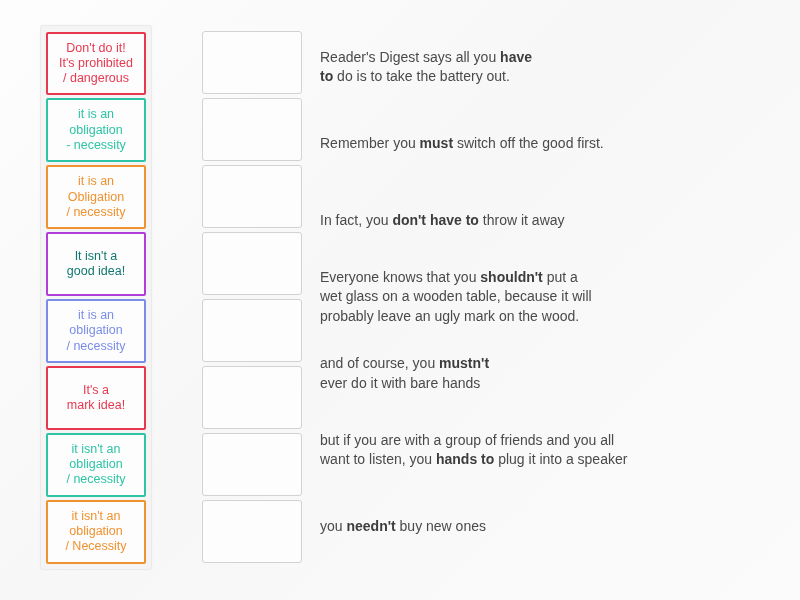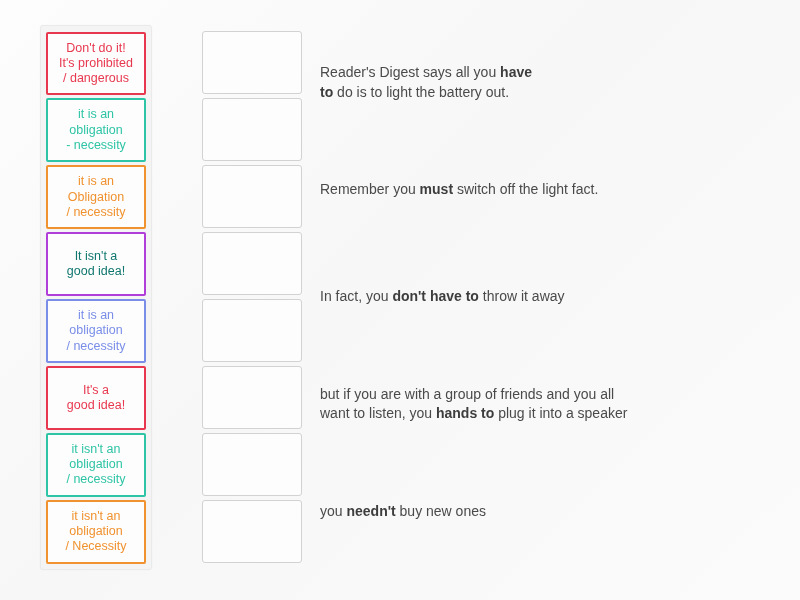--- a/index.html
+++ b/index.html
@@ -126,21 +126,21 @@
 - necessity</div>
         <div class="tile" style="border-color: rgb(240, 146, 47); color: rgb(240, 146, 47);">it is an
 Obligation
 / necessity</div>
         <div class="tile" style="border-color: rgb(177, 62, 216); color: #0f766e;">It isn't a
 good idea!</div>
         <div class="tile" style="border-color: rgb(122, 142, 232); color: rgb(122, 142, 232);">it is an
 obligation
 / necessity</div>
         <div class="tile" style="border-color: rgb(232, 56, 79); color: rgb(232, 56, 79);">It's a
-good idea!</div>
+mark idea!</div>
         <div class="tile" style="border-color: rgb(46, 196, 166); color: rgb(46, 196, 166);">it isn't an
 obligation
 / necessity</div>
         <div class="tile" style="border-color: rgb(240, 146, 47); color: rgb(240, 146, 47);">it isn't an
 obligation
 / Necessity</div>
       </div>
 
     <div class="drop-col">
         <div class="dropzone"></div>
@@ -148,22 +148,27 @@
         <div class="dropzone"></div>
         <div class="dropzone"></div>
         <div class="dropzone"></div>
         <div class="dropzone"></div>
         <div class="dropzone"></div>
         <div class="dropzone"></div>
       </div>
 
     <div class="prompt-col">
         <div class="prompt"><div><span>Reader's Digest says all you </span><b>have
-to</b><span> do is to light the battery out.</span></div></div>
-        <div class="prompt"><div><span>Remember you </span><b>must</b><span> switch off the light fact.</span></div></div>
+to</b><span> do is to take the battery out.</span></div></div>
+        <div class="prompt"><div><span>Remember you </span><b>must</b><span> switch off the good first.</span></div></div>
         <div class="prompt"><div><span>In fact, you </span><b>don't have to</b><span> throw it away</span></div></div>
+        <div class="prompt"><div><span>Everyone knows that you </span><b>shouldn't</b><span> put a
+wet glass on a wooden table, because it will
+probably leave an ugly mark on the wood.</span></div></div>
+        <div class="prompt"><div><span>and of course, you </span><b>mustn't</b><span>
+ever do it with bare hands</span></div></div>
         <div class="prompt"><div><span>but if you are with a group of friends and you all
 want to listen, you </span><b>hands to</b><span> plug it into a speaker</span></div></div>
         <div class="prompt"><div><span>you </span><b>needn't</b><span> buy new ones</span></div></div>
       </div>
 
   </div>
 </div>
 
 </body></html>

